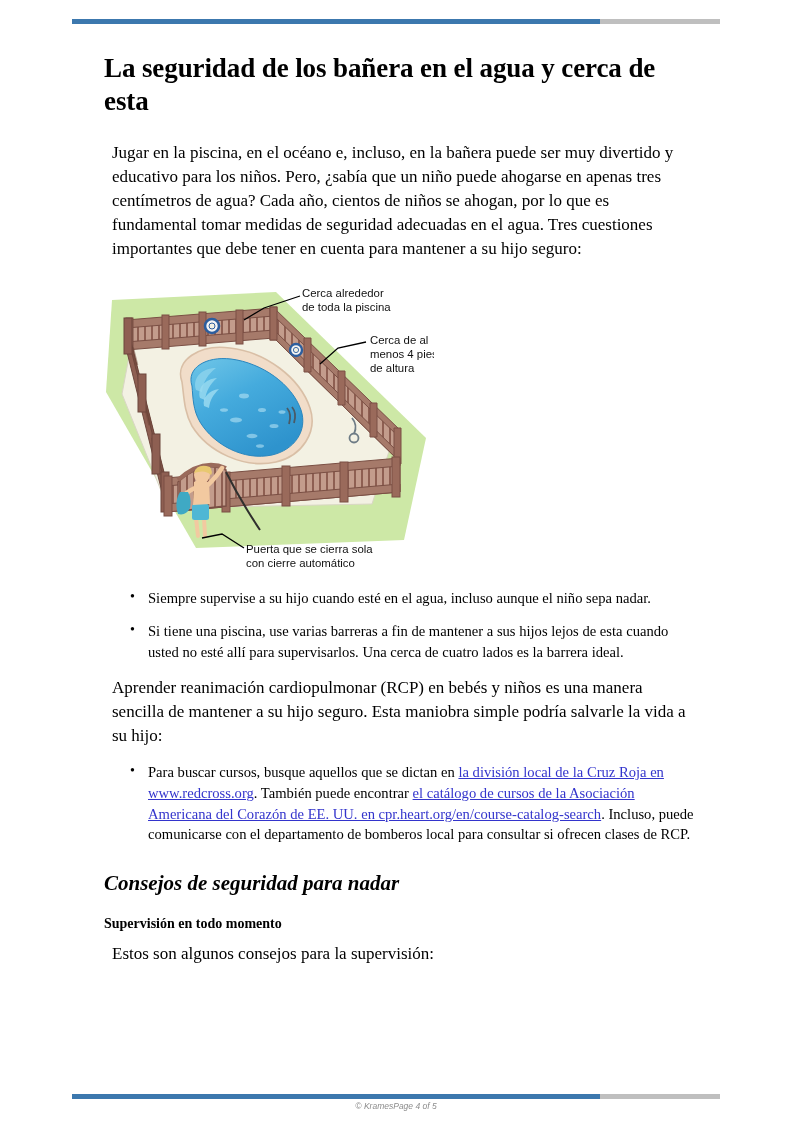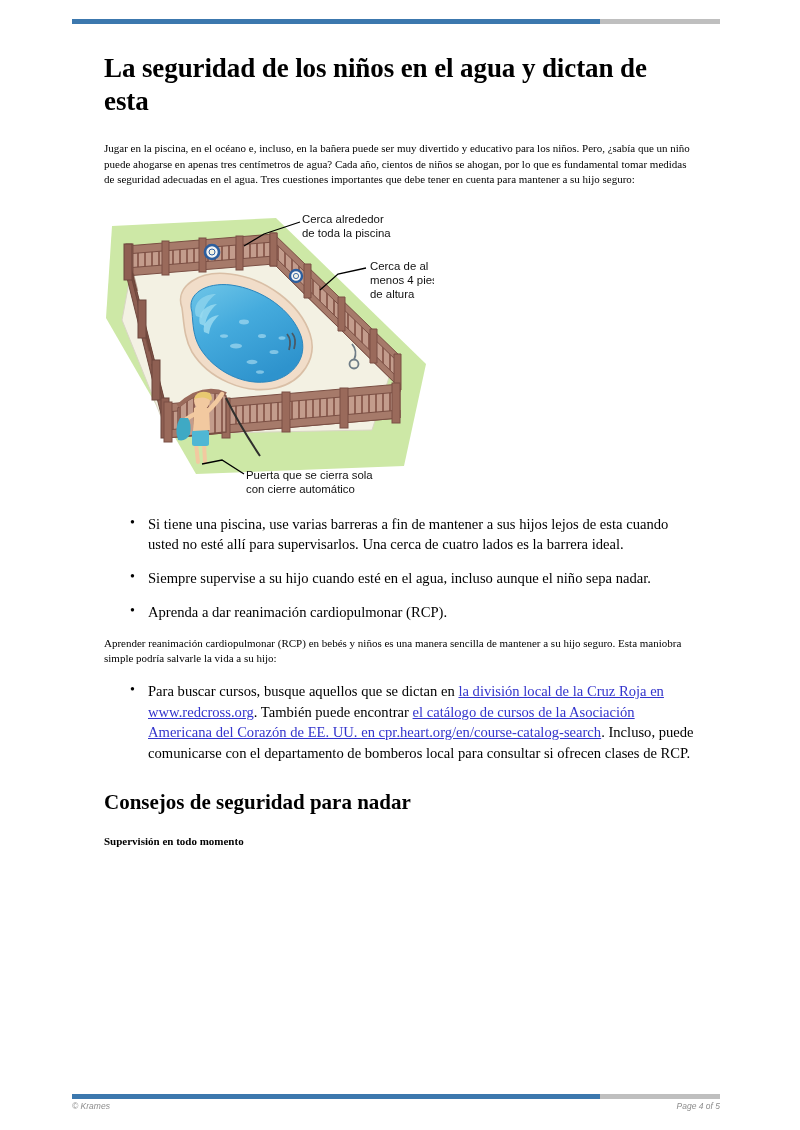--- a/index.html
+++ b/index.html
@@ -46,35 +46,36 @@
 
   h1.doc-title {
     font-size: 27px;
     line-height: 1.24;
     font-weight: bold;
     margin: 0 0 22px 0;
     letter-spacing: -0.1px;
   }
 
   p.body-text {
-    font-size: 11px;
+    font-size: 17px;
     line-height: 1.42;
-    margin: 0 0 14px 0;
+    margin: 0 0 14px 8px;
     text-align: left;
   }
 
   h2.section-title {
     font-size: 21px;
     font-weight: bold;
     margin: 26px 0 18px 0;
     line-height: 1.2;
+    font-style: italic;
   }
 
   h3.sub-title {
-    font-size: 11px;
+    font-size: 14px;
     font-weight: bold;
     margin: 20px 0 9px 0;
     line-height: 1.2;
   }
 
   ul.bullets {
     list-style: none;
     margin: 6px 0 10px 0;
     padding: 0;
   }
@@ -98,21 +99,21 @@
     text-decoration: underline;
   }
 
   
   .footer-row {
     position: absolute;
     left: 72px;
     top: 1101px;
     width: 648px;
     display: flex;
-    justify-content: space-between;
+    justify-content: center;
     font-family: "Liberation Sans", "DejaVu Sans", sans-serif;
     font-style: italic;
     font-size: 8.5px;
     color: #8C8C8C;
   }
 
   
   .figure {
     position: relative;
     width: 594px;
@@ -126,21 +127,21 @@
 
 <div class="page">
 
   <div class="rule rule-top">
     <div class="seg-blue" style="width:528px"></div>
     <div class="seg-gray" style="width:120px"></div>
   </div>
 
   <div class="content">
 
-    <h1 class="doc-title">La seguridad de los niños en el agua y dictan de esta</h1>
+    <h1 class="doc-title">La seguridad de los bañera en el agua y cerca de esta</h1>
 
     <p class="body-text">Jugar en la piscina, en el océano e, incluso, en la bañera puede ser muy divertido y educativo para los niños. Pero, ¿sabía que un niño puede ahogarse en apenas tres centímetros de agua? Cada año, cientos de niños se ahogan, por lo que es fundamental tomar medidas de seguridad adecuadas en el agua. Tres cuestiones importantes que debe tener en cuenta para mantener a su hijo seguro:</p>
 
     <div class="figure">
       <svg width="330" height="290" viewBox="0 0 330 290" xmlns="http://www.w3.org/2000/svg">
         <defs>
           <linearGradient id="waterGrad" x1="0" y1="0" x2="0.6" y2="1">
             <stop offset="0%" stop-color="#6FC6E8"></stop>
             <stop offset="45%" stop-color="#45ABDD"></stop>
             <stop offset="100%" stop-color="#2E93CD"></stop>
@@ -305,35 +306,35 @@
           <text x="266" y="72">menos 4 pies</text>
           <text x="266" y="86">de altura</text>
 
           <text x="142" y="267">Puerta que se cierra sola</text>
           <text x="142" y="281">con cierre automático</text>
         </g>
       </svg>
     </div>
 
     <ul class="bullets">
+      <li>Siempre supervise a su hijo cuando esté en el agua, incluso aunque el niño sepa nadar.</li>
       <li>Si tiene una piscina, use varias barreras a fin de mantener a sus hijos lejos de esta cuando usted no esté allí para supervisarlos. Una cerca de cuatro lados es la barrera ideal.</li>
-      <li>Siempre supervise a su hijo cuando esté en el agua, incluso aunque el niño sepa nadar.</li>
-      <li>Aprenda a dar reanimación cardiopulmonar (RCP).</li>
     </ul>
 
     <p class="body-text">Aprender reanimación cardiopulmonar (RCP) en bebés y niños es una manera sencilla de mantener a su hijo seguro. Esta maniobra simple podría salvarle la vida a su hijo:</p>
 
     <ul class="bullets">
       <li><span>Para buscar cursos, busque aquellos que se dictan en </span><a href="#" class="doc-link">la división local de la Cruz Roja en www.redcross.org</a><span>. También puede encontrar </span><a href="#" class="doc-link">el catálogo de cursos de la Asociación Americana del Corazón de EE. UU. en cpr.heart.org/en/course-catalog-search</a><span>. Incluso, puede comunicarse con el departamento de bomberos local para consultar si ofrecen clases de RCP.</span></li>
     </ul>
 
     <h2 class="section-title">Consejos de seguridad para nadar</h2>
 
     <h3 class="sub-title">Supervisión en todo momento</h3>
 
+    <p class="body-text">Estos son algunos consejos para la supervisión:</p>
 
   </div>
 
   <div class="rule rule-bottom">
     <div class="seg-blue" style="width:528px"></div>
     <div class="seg-gray" style="width:120px"></div>
   </div>
 
   <div class="footer-row">
     <span>© Krames</span>

